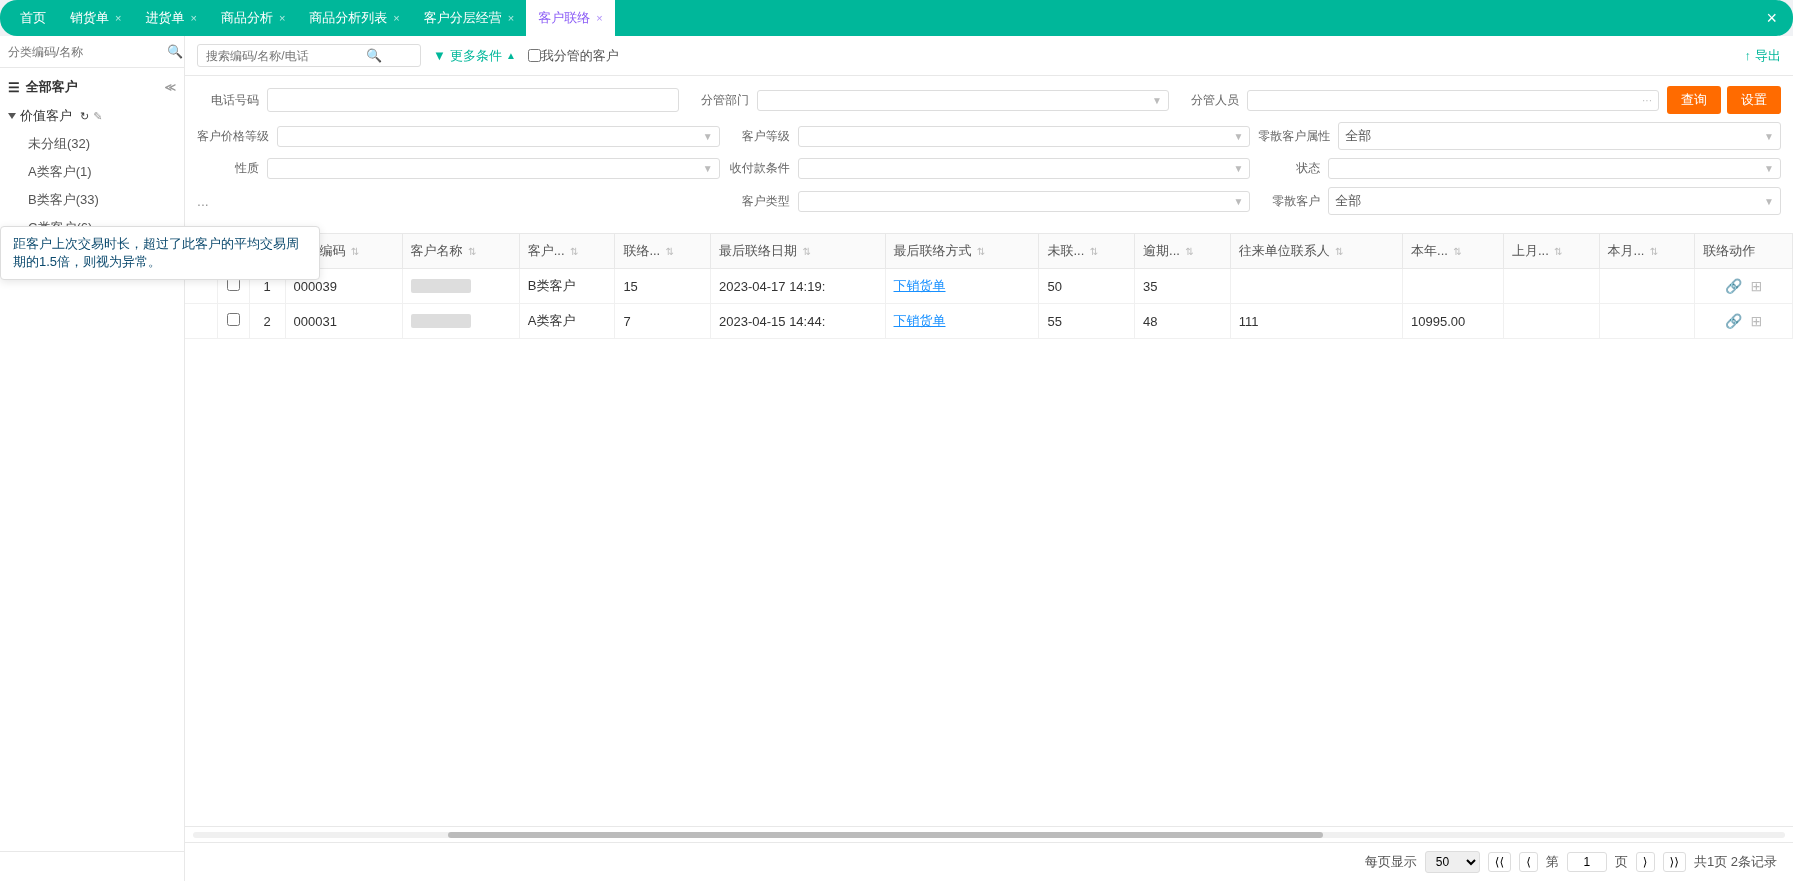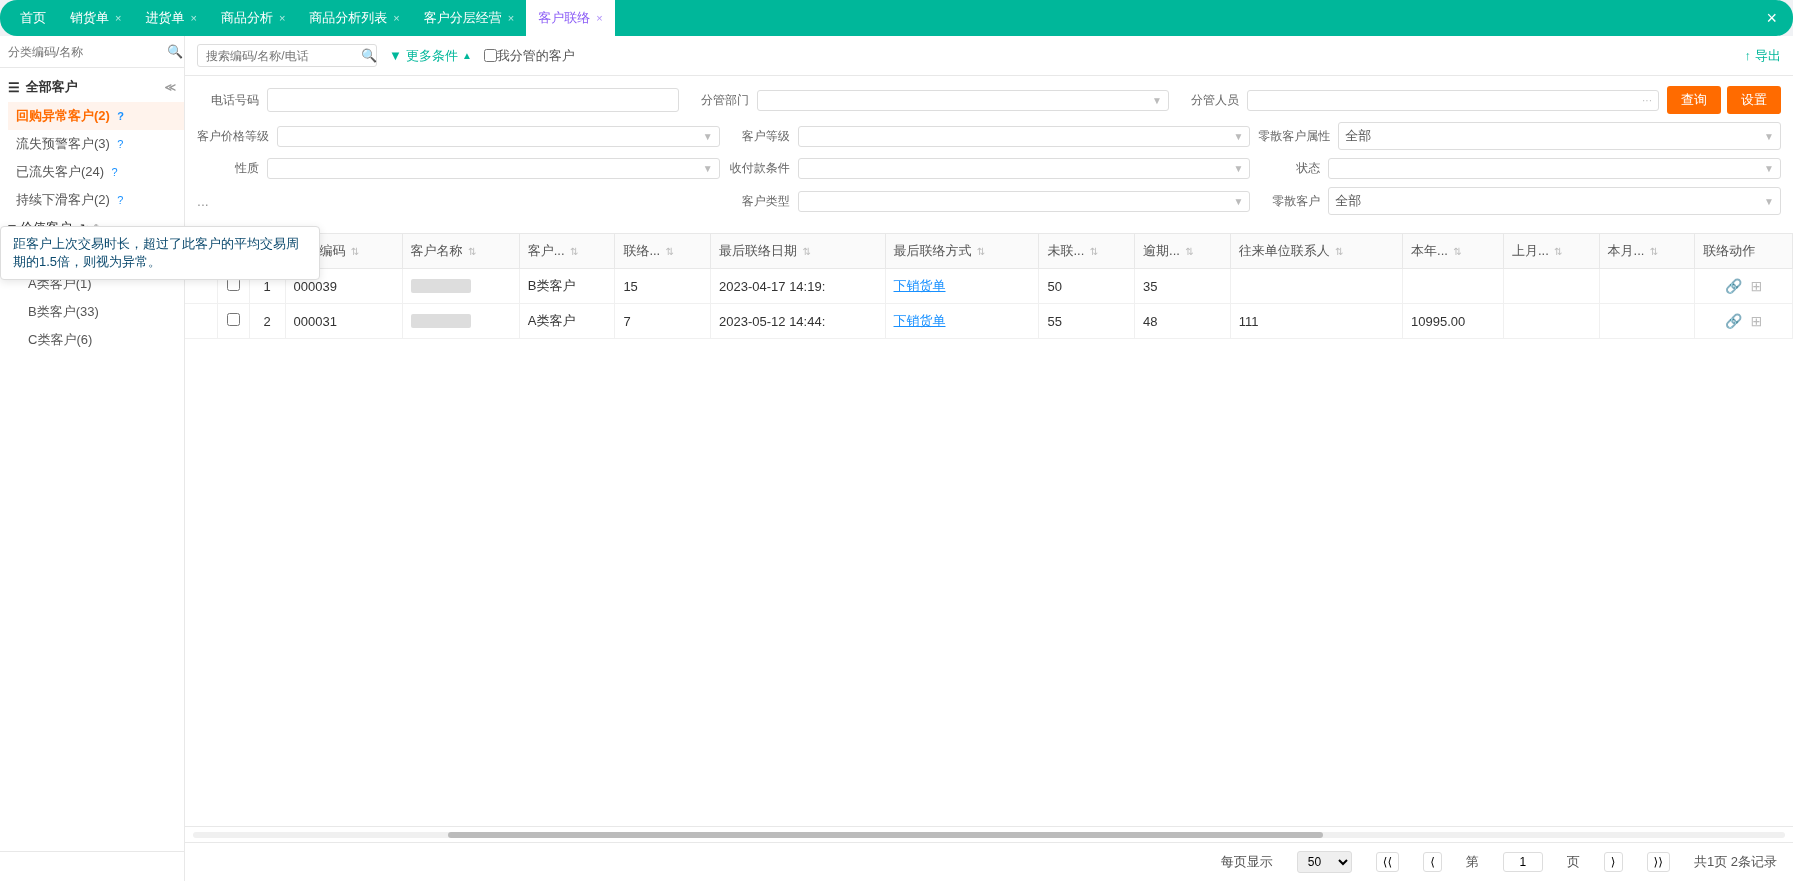--- a/index.html
+++ b/index.html
@@ -122,21 +122,21 @@
       display: flex;
       align-items: center;
       gap: 12px;
     }
     .search-input-wrap {
       display: flex;
       align-items: center;
       border: 1px solid #ddd;
       border-radius: 3px;
       padding: 3px 8px;
-      width: 180px;
+      width: 224px;
     }
     .search-input-wrap input {
       border: none;
       outline: none;
       font-size: 12px;
       color: #666;
       width: 160px;
     }
     .more-conditions {
       color: #00b79a;
@@ -291,21 +291,21 @@
     .action-icon { color: #bbb; cursor: pointer; font-size: 14px; }
 
     
     .table-footer {
       background: white;
       border-top: 1px solid #e8e8e8;
       padding: 8px 16px;
       display: flex;
       align-items: center;
       justify-content: flex-end;
-      gap: 24px;
+      gap: 8px;
       font-size: 12px;
       color: #555;
     }
     .page-size-select {
       border: 1px solid #ddd;
       border-radius: 3px;
       padding: 2px 6px;
       font-size: 12px;
     }
     .page-nav-btn {
@@ -418,38 +418,20 @@
       <span style="color:#bbb;cursor:pointer;">🔍</span>
     </div>
     <div class="sidebar-body">
       <div class="sidebar-section-header">
         <span style="margin-right:6px;">☰</span>
         <span>全部客户</span>
         <span class="collapse-btn">≪</span>
       </div>
 
 
-      <div style="padding-left:8px;">
-        <div class="sidebar-item active" style="padding-left:8px;">
-          <span>回购异常客户(2)</span>
-          <span style="color:#1890ff;margin-left:4px;font-size:11px;cursor:pointer;">?</span>
-        </div>
-        <div class="sidebar-item" style="padding-left:8px;">
-          <span>流失预警客户(3)</span>
-          <span style="color:#1890ff;margin-left:4px;font-size:11px;cursor:pointer;">?</span>
-        </div>
-        <div class="sidebar-item" style="padding-left:8px;">
-          <span>已流失客户(24)</span>
-          <span style="color:#1890ff;margin-left:4px;font-size:11px;cursor:pointer;">?</span>
-        </div>
-        <div class="sidebar-item" style="padding-left:8px;">
-          <span>持续下滑客户(2)</span>
-          <span style="color:#1890ff;margin-left:4px;font-size:11px;cursor:pointer;">?</span>
-        </div>
-      </div>
 
       <div>
         <div class="value-customer-header">
           <span class="triangle-down"></span>
           <span>价值客户</span>
           <span style="margin-left:8px;cursor:pointer;font-size:11px;">↻</span>
           <span class="edit-icon">✎</span>
         </div>
         <div class="sidebar-group">
           <div class="sidebar-item"><span>未分组(32)</span></div>
@@ -672,21 +654,21 @@
           <tr>
             <td></td>
             <td class="col-checkbox">
               <input type="checkbox" style="">
             </td>
             <td class="col-no"><span>2</span></td>
             <td><span>000031</span></td>
             <td><span class="blurred-name"></span></td>
             <td><span>A类客户</span></td>
             <td><span>7</span></td>
-            <td><span>2023-05-12 14:44:</span></td>
+            <td><span>2023-04-15 14:44:</span></td>
             <td><span class="link-text">下销货单</span></td>
             <td><span>55</span></td>
             <td><span>48</span></td>
             <td><span>111</span></td>
             <td><span>10995.00</span></td>
             <td><span></span></td>
             <td><span></span></td>
             <td>
               <div class="action-icons">
                 <span class="action-icon">🔗</span>

